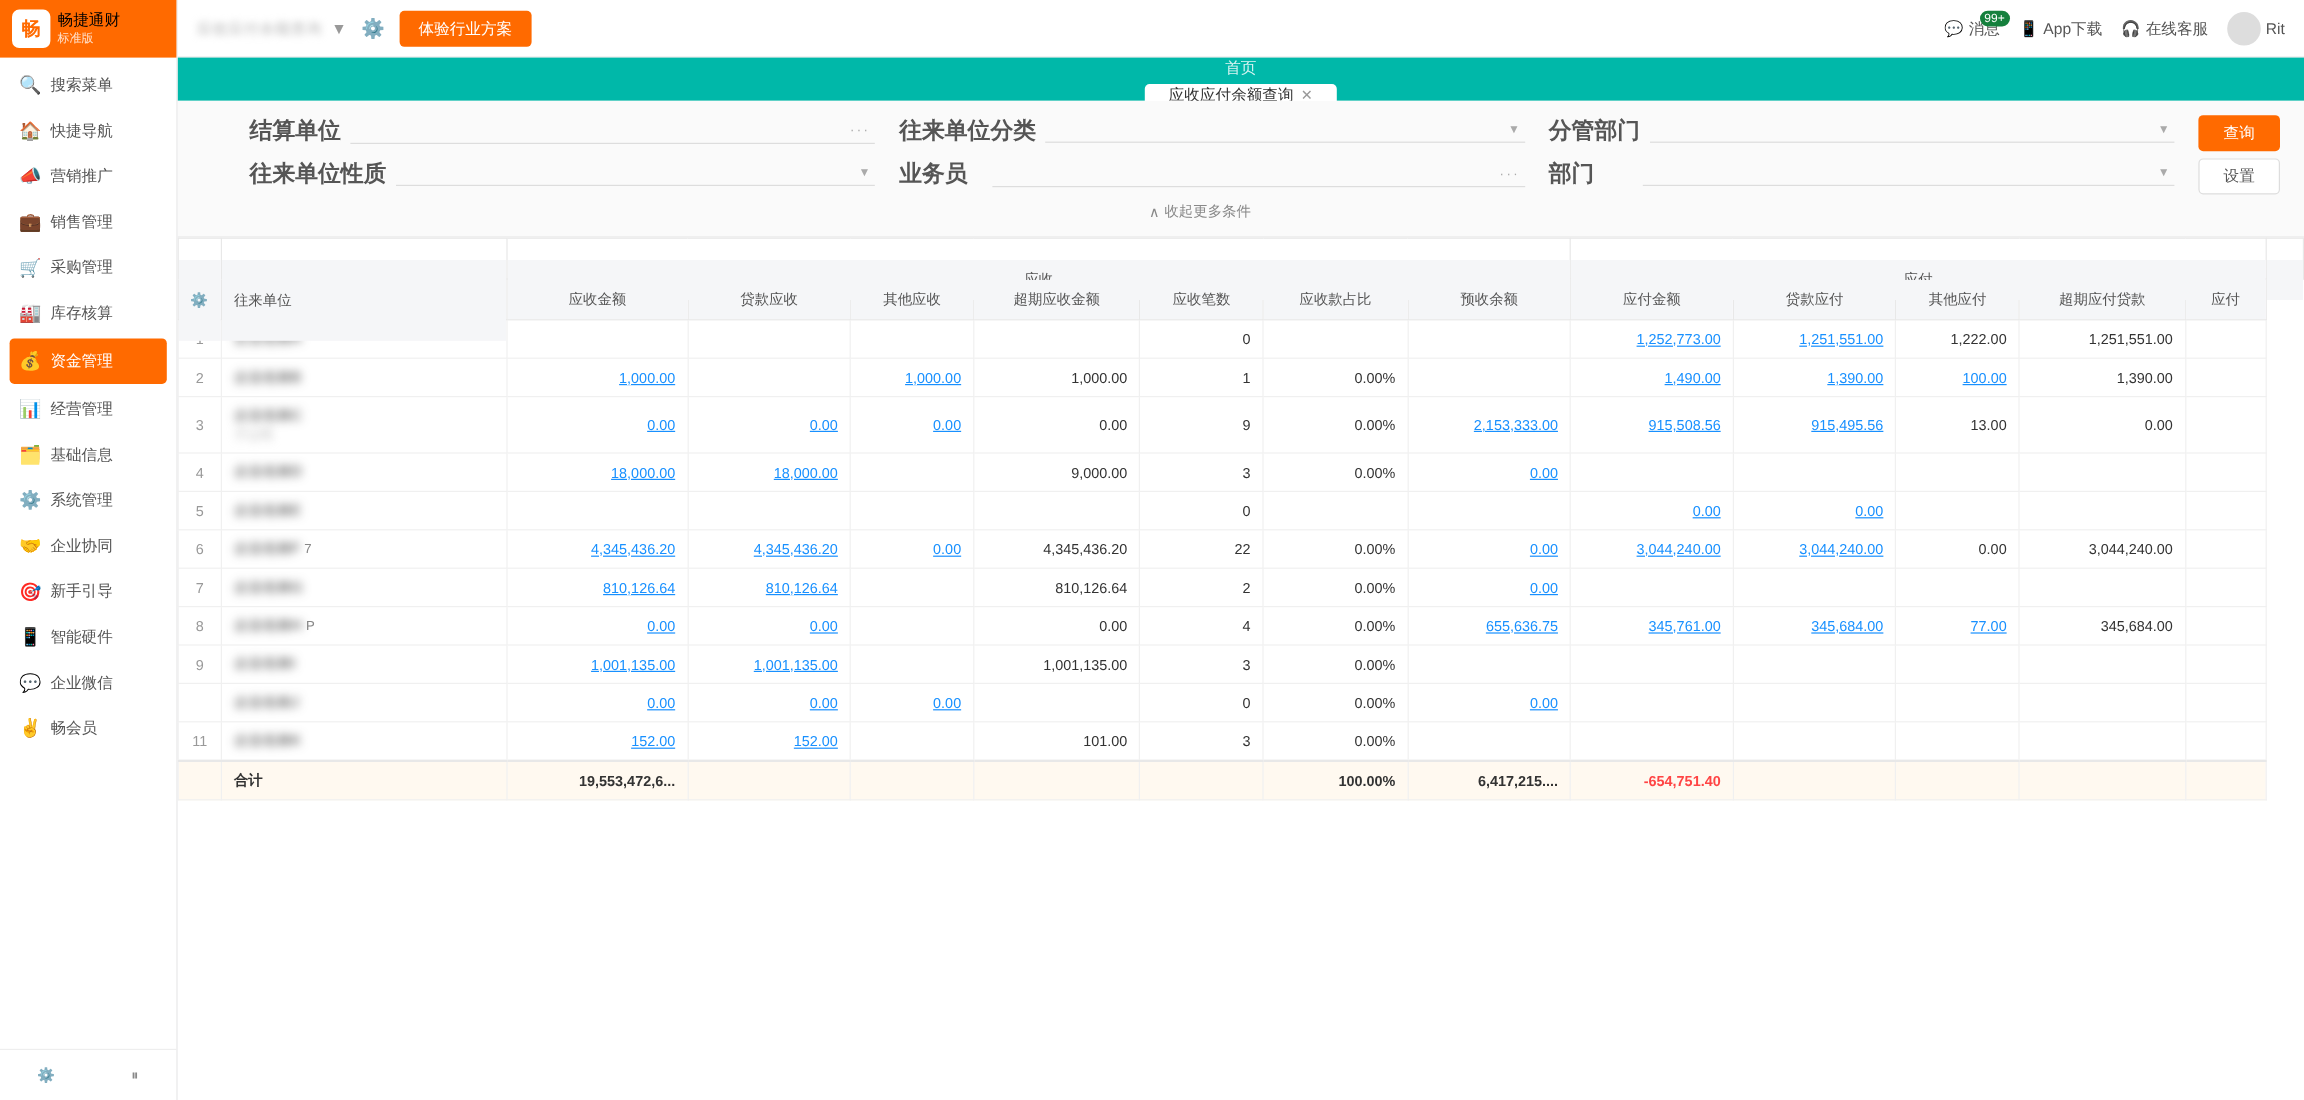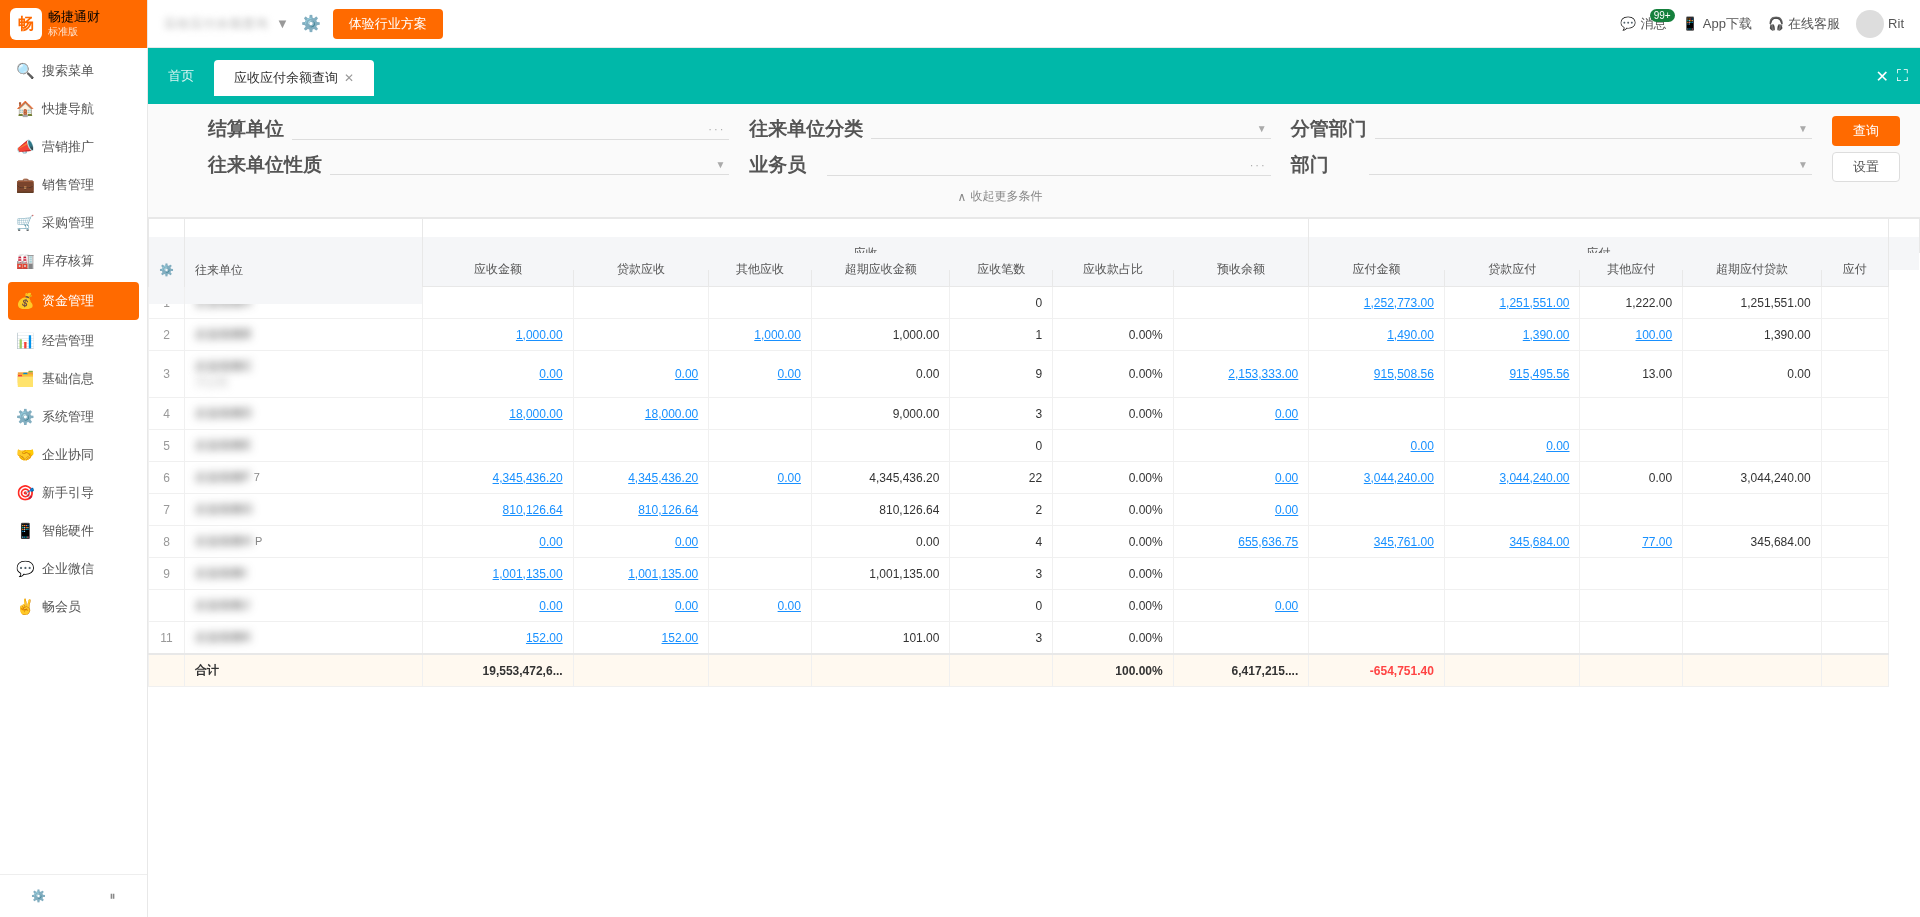--- a/index.html
+++ b/index.html
@@ -32,21 +32,21 @@
     .topbar-promo-btn { background: #ff6a00; color: #fff; border: none; border-radius: 4px; padding: 6px 16px; font-size: 13px; cursor: pointer; }
     .topbar-right { margin-left: auto; display: flex; align-items: center; gap: 16px; }
     .topbar-msg { display: flex; align-items: center; gap: 4px; color: #555; font-size: 13px; cursor: pointer; position: relative; }
     .badge { background: #15803d; color: #fff; font-size: 10px; border-radius: 10px; padding: 1px 4px; position: absolute; top: -6px; right: -8px; min-width: 18px; text-align: center; }
     .topbar-app { display: flex; align-items: center; gap: 4px; color: #555; font-size: 13px; cursor: pointer; }
     .topbar-service { display: flex; align-items: center; gap: 4px; color: #555; font-size: 13px; cursor: pointer; }
     .topbar-user { display: flex; align-items: center; gap: 4px; color: #555; font-size: 13px; cursor: pointer; }
     .user-avatar { width: 28px; height: 28px; background: #ddd; border-radius: 50%; }
 
     
-    .tabbar { height: 56px; background: #00b8a9; display: flex; align-items: center; padding: 0 0; }
+    .tabbar { height: 36px; background: #00b8a9; display: flex; align-items: center; padding: 0 0; flex-direction: column; }
     .tab-item { padding: 0 20px; height: 40px; display: flex; align-items: center; color: rgba(255,255,255,0.85); font-size: 13px; cursor: pointer; gap: 6px; }
     .tab-item.active { background: #fff; color: #333; border-radius: 4px 4px 0 0; margin-top: 4px; height: 36px; }
     .tab-close { color: #999; font-size: 12px; cursor: pointer; }
     .tabbar-actions { margin-left: auto; display: flex; align-items: center; gap: 8px; padding-right: 12px; }
     .tabbar-action-btn { color: #fff; font-size: 16px; cursor: pointer; }
 
     
     .page-content { flex: 1; background: #fff; overflow: hidden; display: flex; flex-direction: column; }
     
     

